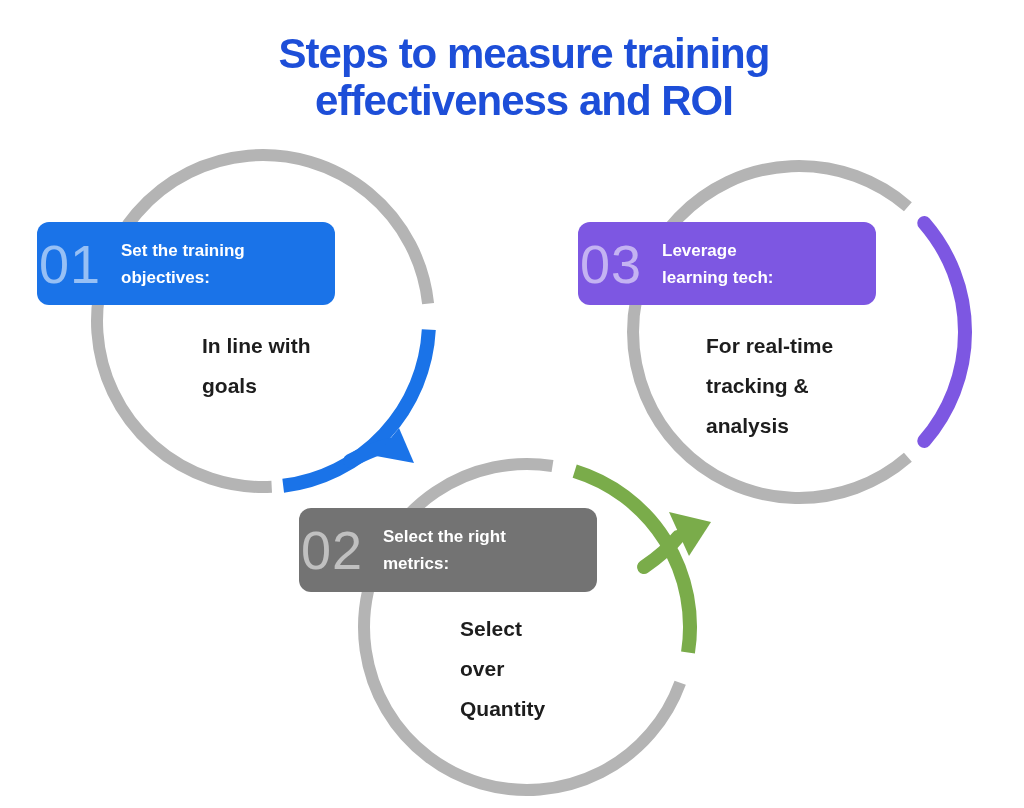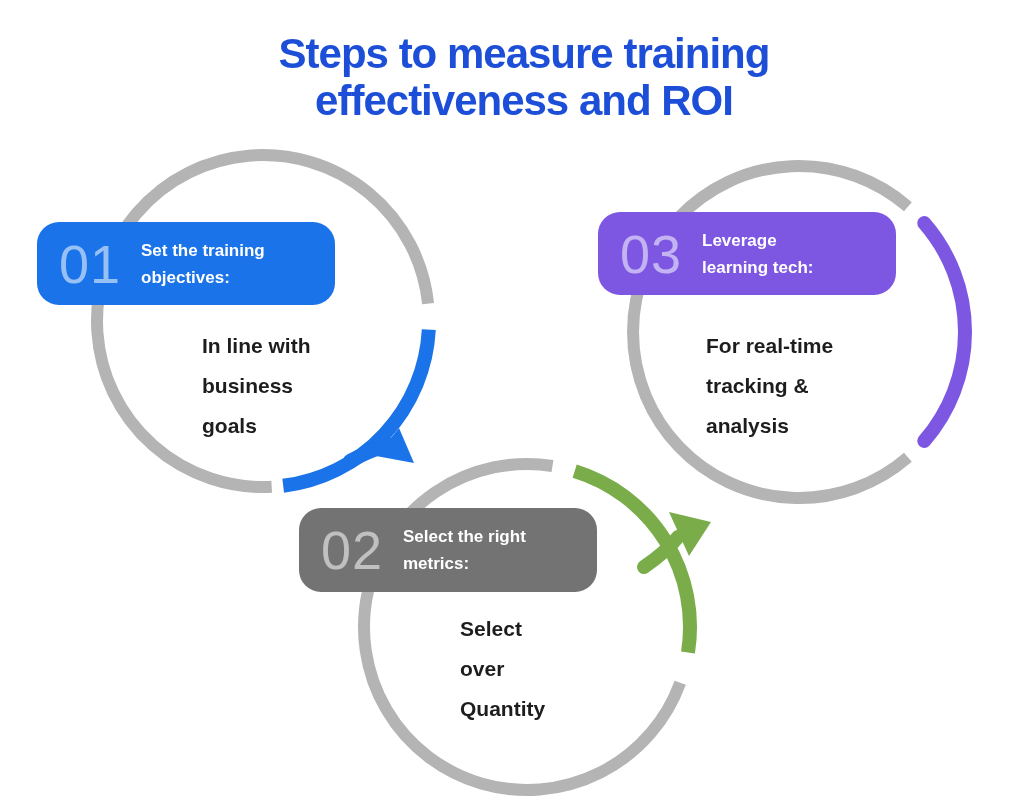--- a/index.html
+++ b/index.html
@@ -12,43 +12,43 @@
   }
   .title{
     position:absolute;top:30px;left:0;width:1024px;
     text-align:center;
     font-size:42px;line-height:47px;font-weight:800;letter-spacing:-1px;
   }
   .arcs{position:absolute;left:0;top:0;}
   .badge{
     position:absolute;
     width:298px;height:83px;
-    border-radius:22px;
+    border-radius:12px;
     display:flex;align-items:center;
-    padding-left:22px;box-sizing:border-box;
+    padding-left:2px;box-sizing:border-box;
     color:#ffffff;
   }
   .badge-num{
     width:82px;flex:0 0 82px;
     font-size:54px;font-weight:400;letter-spacing:1px;
     color:rgba(255,255,255,0.55);
     line-height:1;
   }
   .badge-label{
     font-size:17px;line-height:27px;font-weight:700;
   }
   .desc{
     position:absolute;
     font-size:21px;line-height:40px;font-weight:700;
     color:#1d1d1d;
     white-space:nowrap;
   }
   #badge-1{left:37px;top:222px;}
   #badge-2{left:299px;top:508px;height:84px;}
-  #badge-3{left:578px;top:212px;margin-left:20px;}
+  #badge-3{left:578px;top:222px;}
   #desc-1{left:202px;top:326px;}
   #desc-2{left:460px;top:609px;}
   #desc-3{left:706px;top:326px;}
 </style>
 </head>
 <body>
 
 <div id="canvas">
 
   <svg class="arcs" width="1024" height="808" viewBox="0 0 1024 808">
@@ -80,21 +80,20 @@
   <div class="badge" id="badge-1" style="background: rgb(26, 115, 232);">
     <div class="badge-num">01</div>
     <div class="badge-label">
       <div>Set the training</div>
       <div>objectives:</div>
     </div>
   </div>
 
   <div class="desc" id="desc-1">
     <div>In line with</div>
-    <div>business</div>
     <div>goals</div>
   </div>
 
   <div class="badge" id="badge-2" style="background: #737373;">
     <div class="badge-num">02</div>
     <div class="badge-label">
       <div>Select the right</div>
       <div>metrics:</div>
     </div>
   </div>

